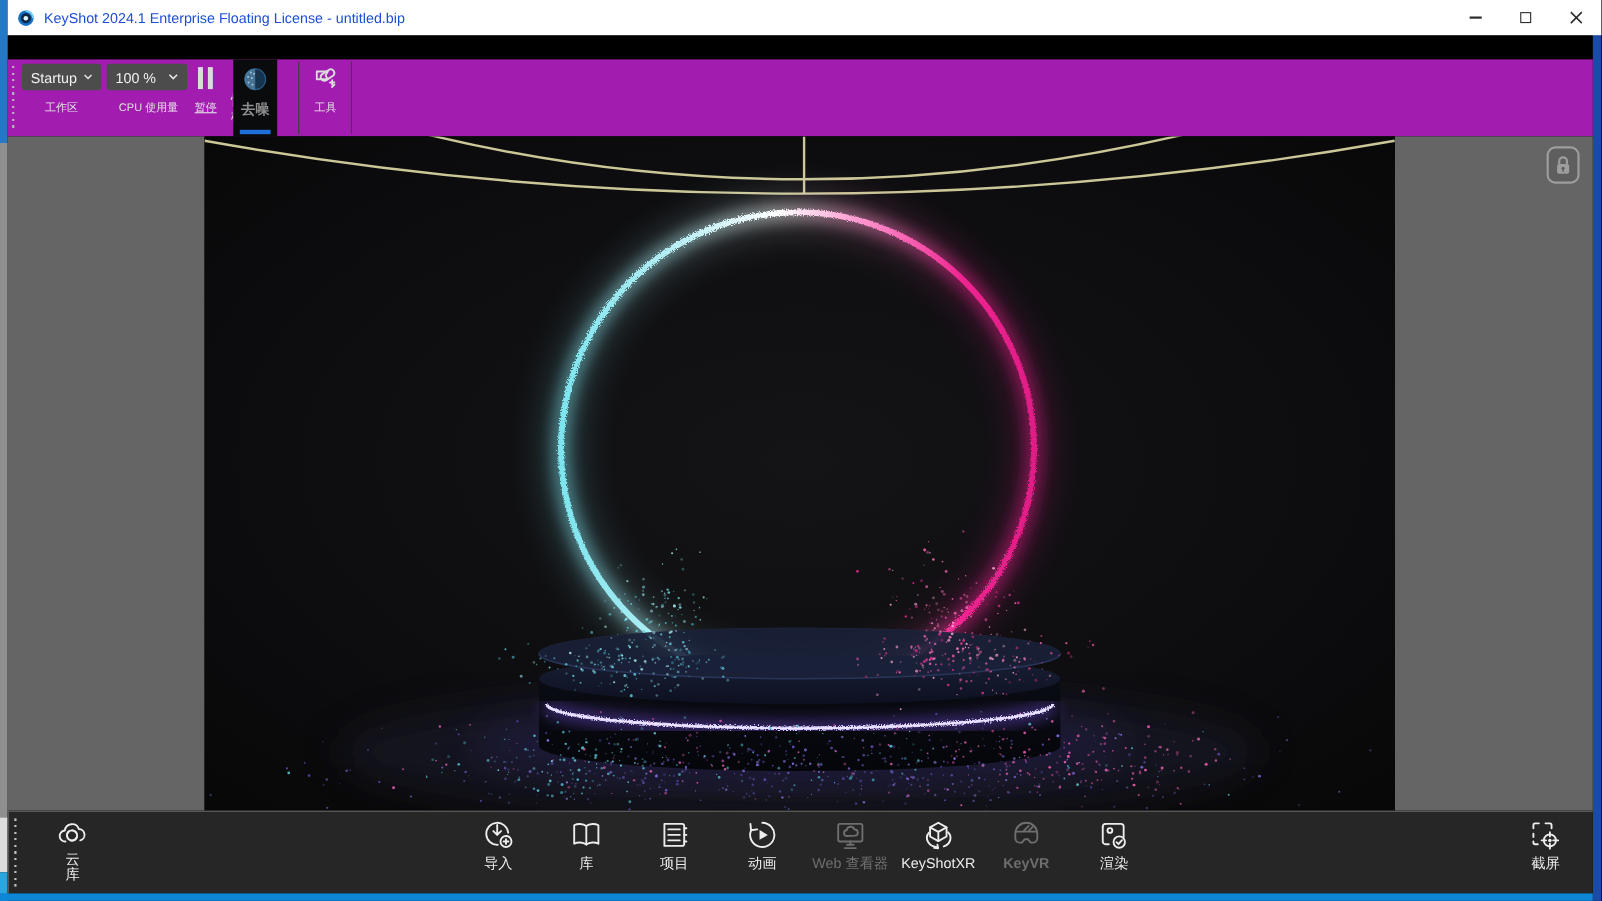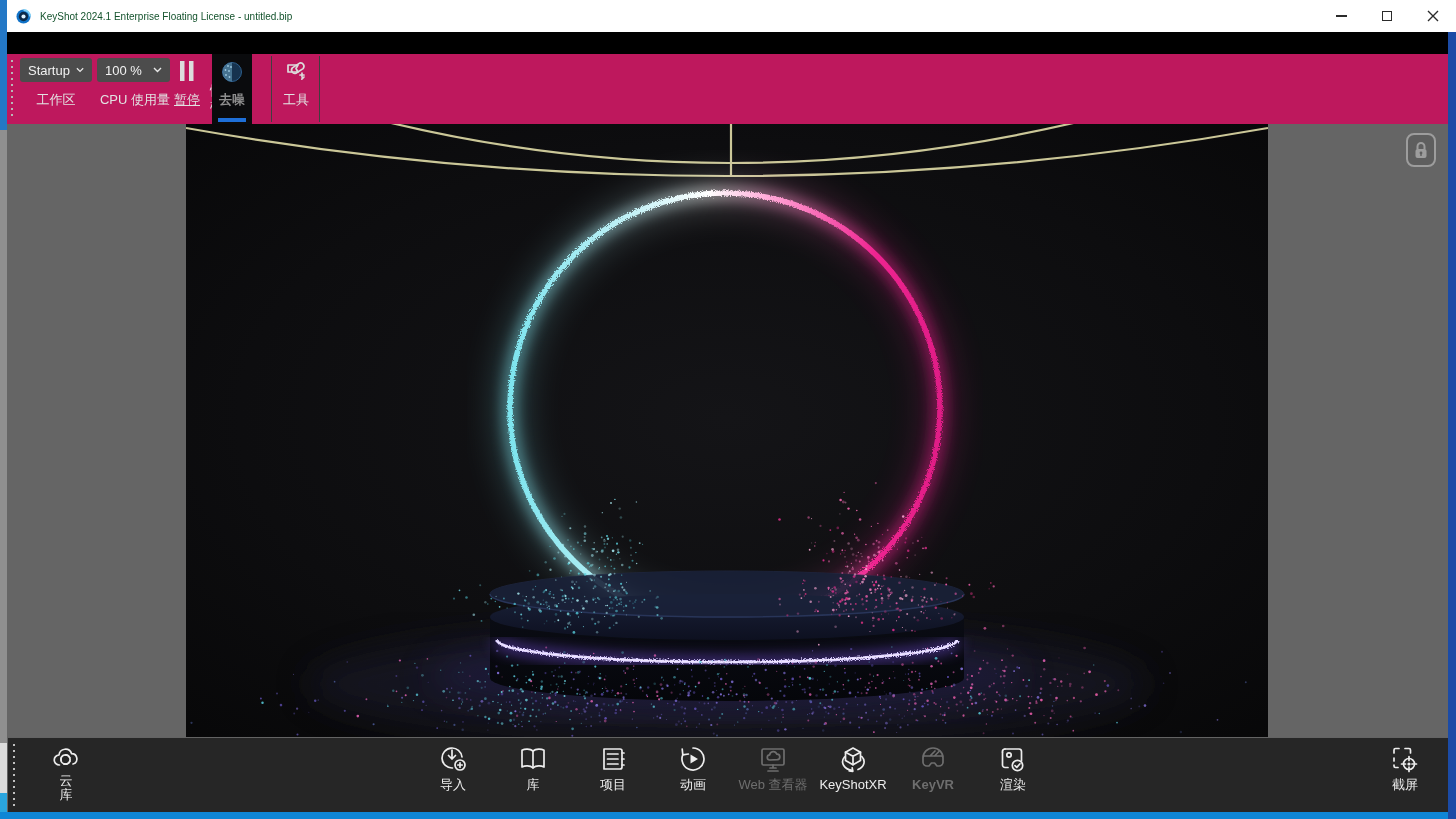--- a/index.html
+++ b/index.html
@@ -4,43 +4,43 @@
 <style>
   * { margin:0; padding:0; box-sizing:border-box; }
   html,body { width:1456px; height:819px; overflow:hidden; background:#000;
               font-family:"Liberation Sans","DejaVu Sans",sans-serif; }
   #app { position:relative; width:1456px; height:819px; }
 
   
   .titlebar { position:absolute; left:7px; top:0; width:1449px; height:32px;
               background:#ffffff; display:flex; align-items:center; }
   .app-icon { width:15px; height:15px; margin-left:9px; flex:0 0 auto; }
-  .title-text { margin-left:9px; font-size:10px; color:#14532d; white-space:pre; }
+  .title-text { margin-left:9px; font-size:13px; color:#1d4ed8; white-space:pre; }
   .win-controls { position:absolute; right:0; top:0; height:32px; display:flex; }
   .win-btn { width:46px; height:32px; display:flex; align-items:center; justify-content:center; }
   .glyph-min { width:11px; height:1.5px; background:#2b2b2b; }
   .glyph-max { width:10px; height:10px; border:1.4px solid #2b2b2b; }
   .glyph-close { stroke:#2b2b2b; stroke-width:1.4; }
 
   
   .menubar { position:absolute; left:7px; top:32px; width:1441px; height:22px;
              background:#060606; display:flex; align-items:center; padding-left:5px; }
   .menu-item { color:#e8e8e8; font-size:13px; padding:0 9px; line-height:22px; }
 
   
-  .toolbar { position:absolute; left:7px; top:54px; width:1441px; height:70px; background:#be185d; }
+  .toolbar { position:absolute; left:7px; top:54px; width:1441px; height:70px; background:#a21caf; }
   .tb-handle { position:absolute; left:4px; top:6px; width:2px; height:58px;
                background:repeating-linear-gradient(#b8b8b8 0 2px, transparent 2px 6px); }
   .dropdown { position:absolute; top:4px; height:24px; background:#4c4c4c; border-radius:3px;
               color:#f2f2f2; font-size:13px; display:flex; align-items:center;
               padding:0 8px; justify-content:space-between; }
   .dd-workspace { left:13px; width:72px; }
   .dd-zoom { left:90px; width:73px; }
   .dd-chev { margin-left:6px; }
-  .tb-label { position:absolute; top:37px; font-size:13px; color:#e2e2e2; text-align:center; }
+  .tb-label { position:absolute; top:37px; font-size:10px; color:#e2e2e2; text-align:center; }
   .tb-label2 { position:absolute; top:29px; font-size:13px; line-height:15px; color:#e2e2e2; text-align:center; }
   .tb-icon { position:absolute; top:6px; }
   .denoise-btn { position:absolute; left:205px; top:0; width:40px; height:70px; background:#0a0b0d;font-weight:bold; }
   .denoise-underline { position:absolute; left:6px; bottom:2px; width:28px; height:4px; background:#1e6fd8; }
   .denoise-label { position:absolute; left:0; top:37px; width:40px; text-align:center; font-size:13px; color:#8f8f8f; }
   .tb-sep { position:absolute; top:2px; width:1px; height:66px; background:#3f3f3f; }
 
   
   .main { position:absolute; left:0; top:124px; width:1456px; height:613px; }
   .panel-left  { position:absolute; left:7px;    top:0; width:179px;  height:613px; background:#656565; }

